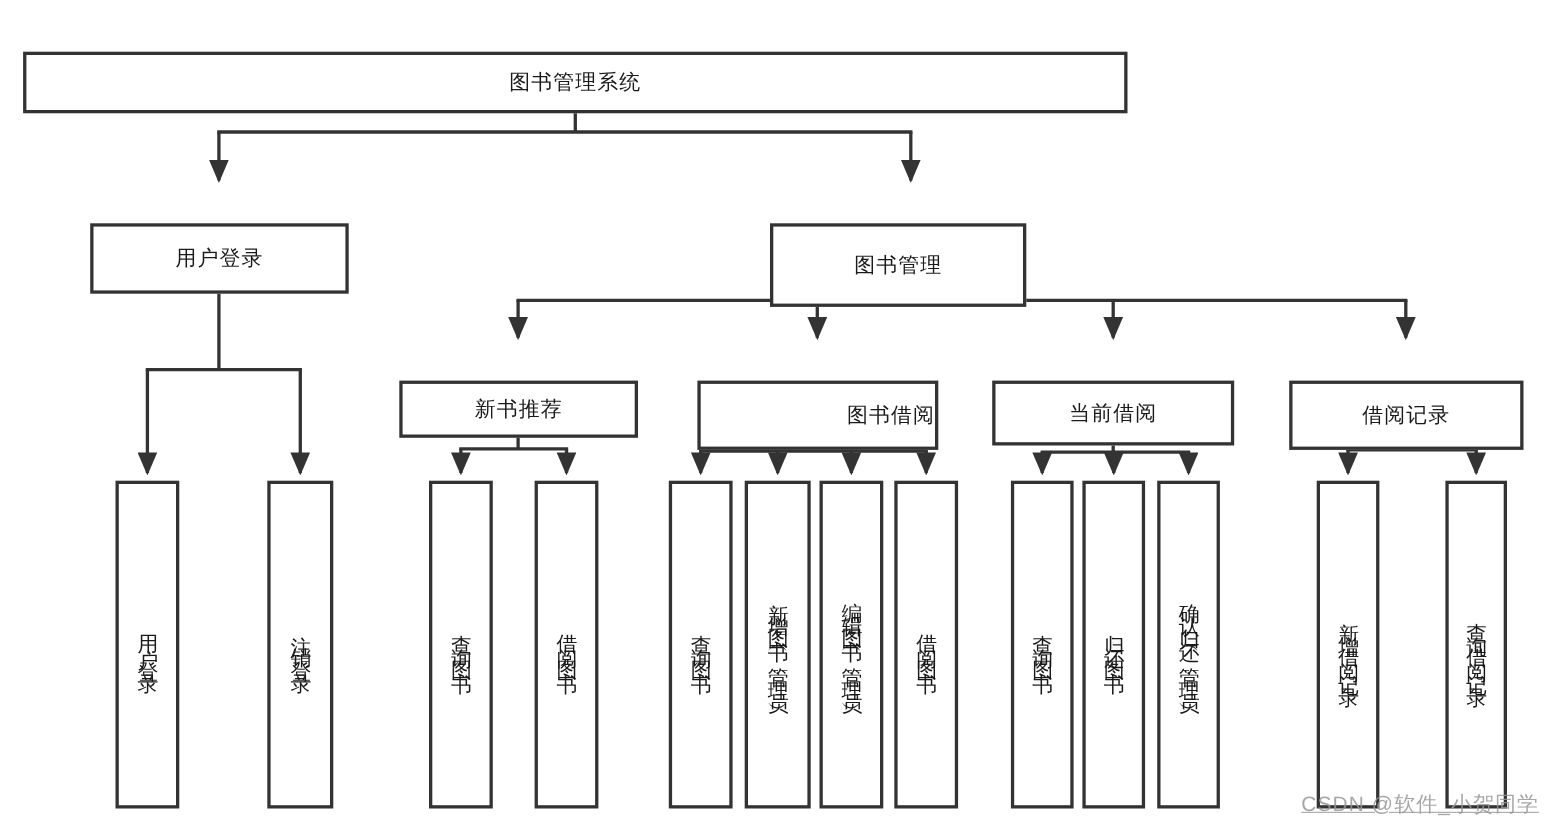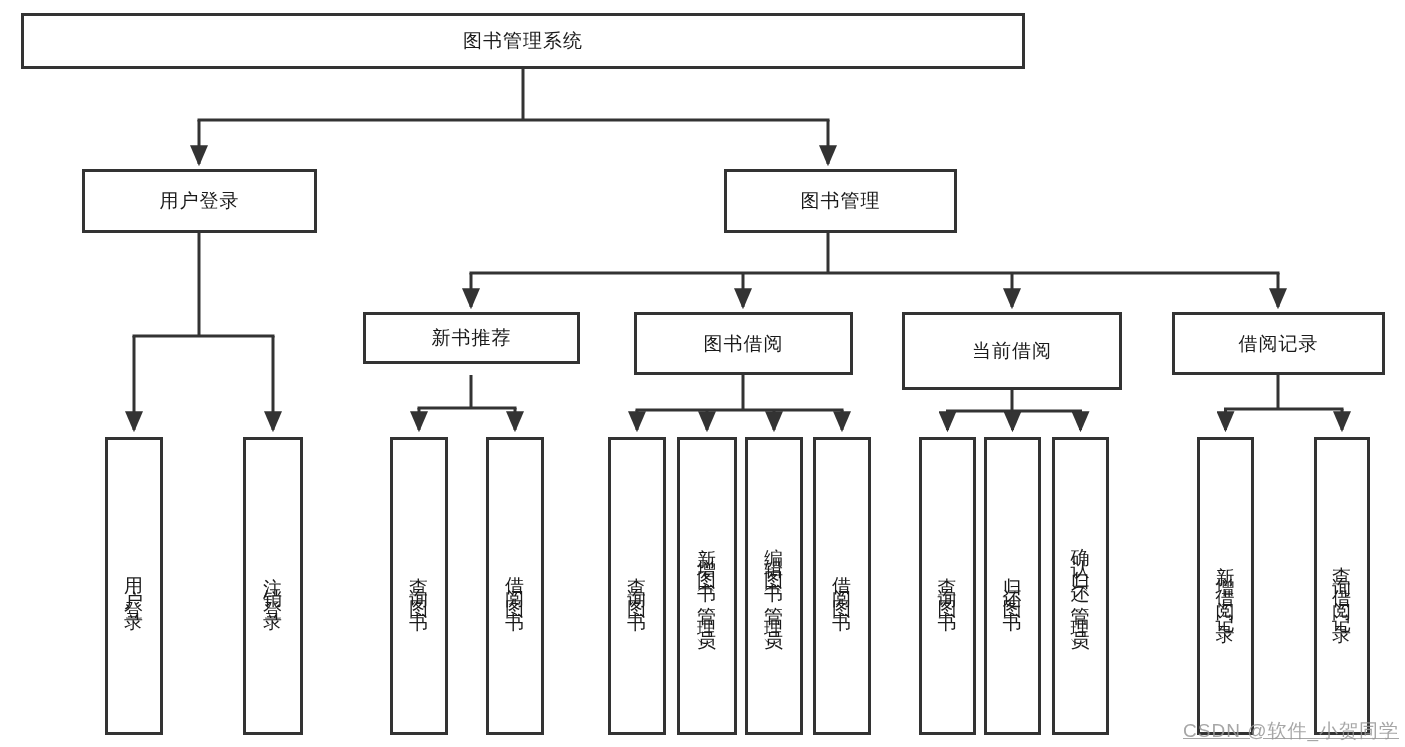--- a/index.html
+++ b/index.html
@@ -8,21 +8,21 @@
     font-family:"Liberation Sans", sans-serif; overflow:hidden;
     color:#1a1a1a;
   }
   .connectors { position:absolute; left:0; top:0; }
   .node {
     position:absolute; box-sizing:border-box;
     border:3px solid #333333; background:#ffffff;
     display:flex; align-items:center; justify-content:center;
     color:#1a1a1a;
   }
-  .node.h { font-size:19px; letter-spacing:1px; }
+  .node.h { font-size:19px; letter-spacing:1px;margin-top:34px; }
   .node.v { font-size:19px; }
   .node.v .vtext {
     writing-mode:vertical-rl; text-orientation:mixed;
     letter-spacing:0.62em; line-height:1;
   }
   .watermark {
     position:absolute; right:6px; bottom:3px;
     font-size:19px; letter-spacing:1px;
     color:rgba(150,150,150,0.85); z-index:10; white-space:nowrap;text-decoration:underline;
   }
@@ -82,31 +82,31 @@
     </g>
   </svg>
 
   <div class="node h" style="left:21px; top:13px; width:1004px; height:56px;">
     <span>图书管理系统</span>
   </div>
 
   <div class="node h" style="left:82px; top:169px; width:235px; height:64px;">
     <span>用户登录</span>
   </div>
-  <div class="node h" style="left:724px; top:169px; width:233px; height:64px;">
+  <div class="node h" style="left:700px; top:169px; width:233px; height:76px;">
     <span>图书管理</span>
   </div>
 
   <div class="node h" style="left:363px; top:312px; width:217px; height:52px;">
     <span>新书推荐</span>
   </div>
-  <div class="node h" style="left:634px; top:312px; width:219px; height:63px;">
+  <div class="node h" style="left:634px; top:312px; width:219px; height:63px;justify-content:flex-end;">
     <span>图书借阅</span>
   </div>
-  <div class="node h" style="left:902px; top:312px; width:220px; height:78px;">
+  <div class="node h" style="left:902px; top:312px; width:220px; height:59px;">
     <span>当前借阅</span>
   </div>
   <div class="node h" style="left:1172px; top:312px; width:213px; height:63px;align-items:center;">
     <span>借阅记录</span>
   </div>
 
   <div class="node v" style="left:105px; top:437px; width:58px; height:298px;">
     <span class="vtext">用户登录</span>
   </div>
   <div class="node v" style="left:243px; top:437px; width:60px; height:298px;">

